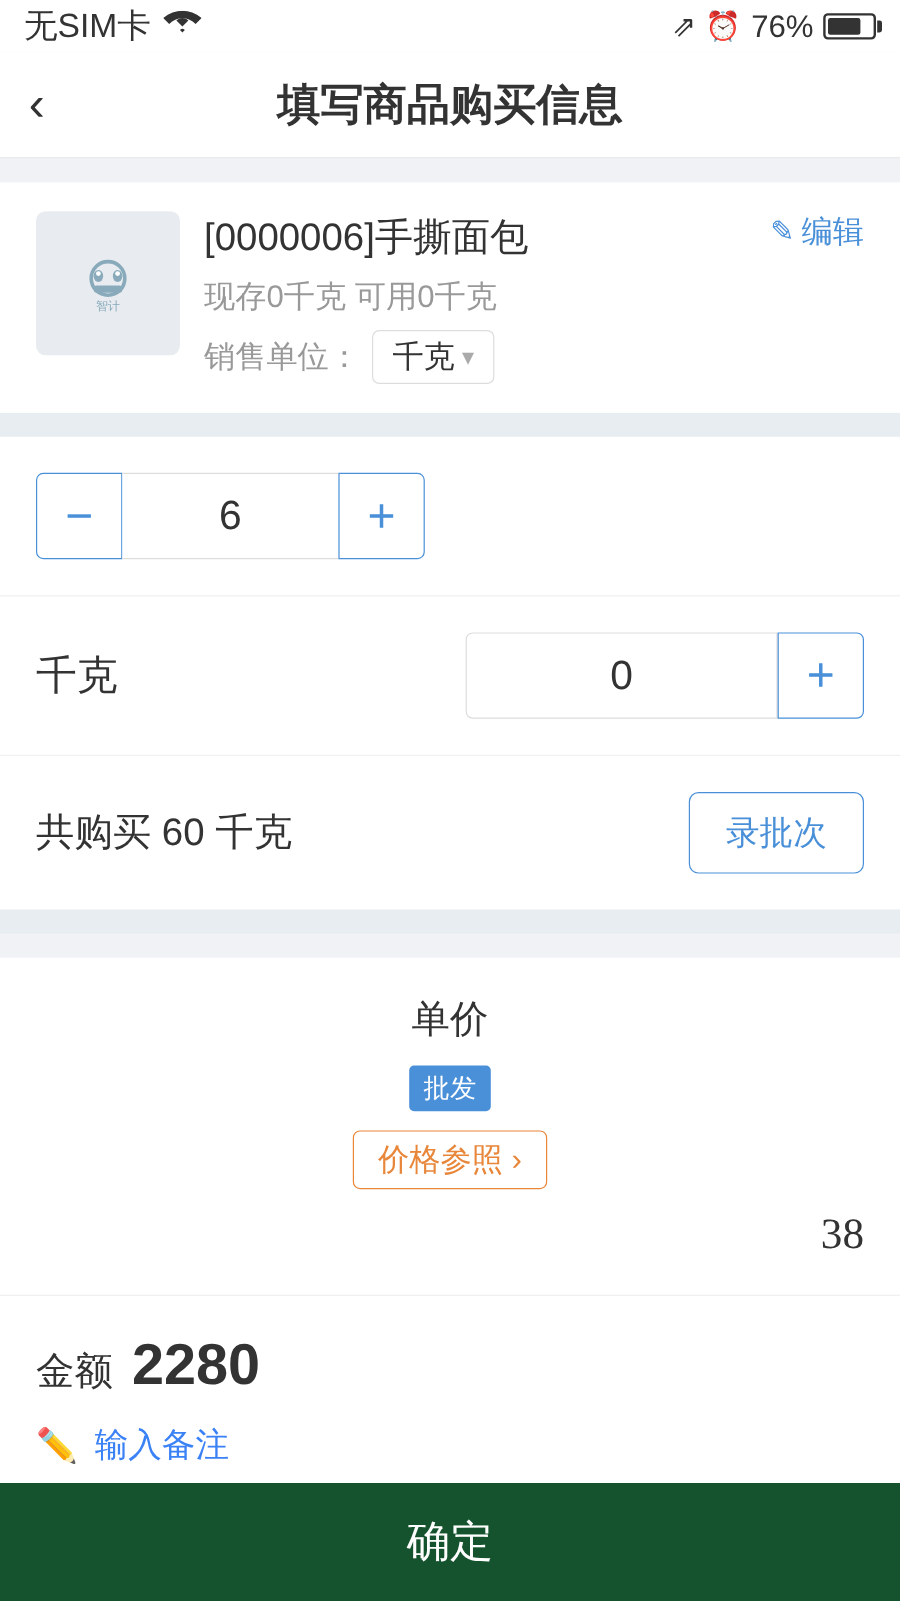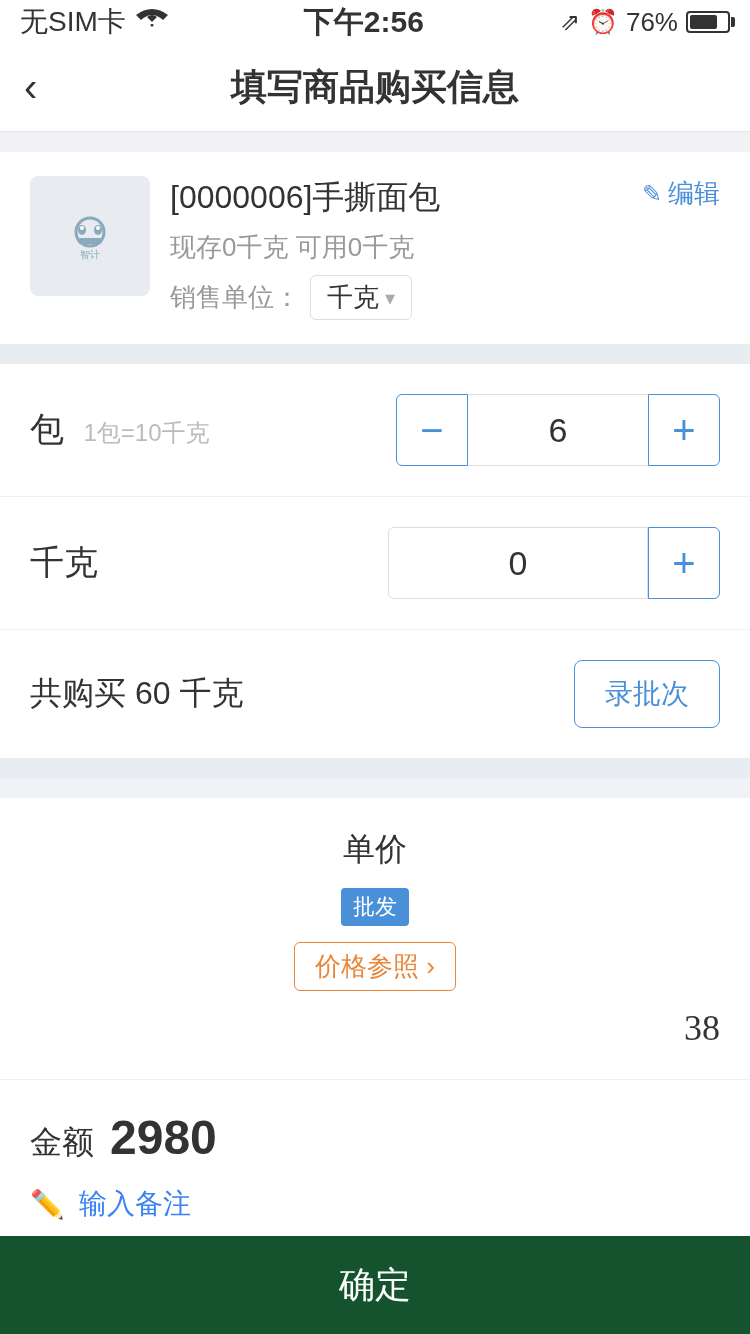--- a/index.html
+++ b/index.html
@@ -316,21 +316,20 @@
       <svg width="32" height="22" viewBox="0 0 32 22" fill="none">
         <path d="M16 18l2-2a2.83 2.83 0 00-4 0l2 2z" fill="#333"></path>
         <path d="M16 13l5-5a7.07 7.07 0 00-10 0l5 5z" fill="#333"></path>
         <path d="M16 8l8-8A14.14 14.14 0 002 0l6 8z" fill="none"></path>
         <path d="M3 3l13 13L29 3" stroke="none"></path>
         <path d="M16 8C12 8 8.5 9.5 6 12l10 10 10-10C23.5 9.5 20 8 16 8z" fill="none"></path>
         <path d="M0 6l5 5C8 8 12 6 16 6s8 2 11 5l5-5C27 2 21.5 0 16 0S5 2 0 6z" fill="#333"></path>
       </svg>
     </span>
   </div>
-  <div class="status-center">下午2:56</div>
   <div class="status-right">
     <span style="font-size:24px;">⇗</span>
     <span style="font-size:24px;">⏰</span>
     <span>76%</span>
     <div class="battery-icon">
       <div class="battery-fill"></div>
     </div>
   </div>
 </div>
 
@@ -366,24 +365,20 @@
     <span style="font-size:24px;">✎</span>
     <span>编辑</span>
   </div>
 </div>
 
 <div class="divider"></div>
 
 <div class="input-section">
 
   <div class="input-row">
-    <div class="input-label">
-      <span>包</span>
-      <span class="input-hint">1包=10千克</span>
-    </div>
     <div class="quantity-control">
       <button class="qty-btn minus">−</button>
       <input class="qty-input" type="text" value="6" style="">
       <button class="qty-btn plus">+</button>
     </div>
   </div>
 
   <div class="input-row">
     <div class="input-label">千克</div>
     <div class="quantity-control">
@@ -405,21 +400,21 @@
     <span class="price-label">单价</span>
     <span class="price-tag">批发</span>
     <button class="price-ref-btn">价格参照  ›</button>
     <span class="price-value">38</span>
   </div>
 </div>
 
 <div class="amount-section">
   <div class="amount-row">
     <span class="amount-label">金额</span>
-    <span class="amount-value">2980</span>
+    <span class="amount-value">2280</span>
   </div>
   <div class="remark-row">
     <span class="pencil-icon">✏️</span>
     <span style="color:#3b82f6;">输入备注</span>
   </div>
 </div>
 
 <div class="content-body"></div>
 
 <button class="confirm-btn">确定</button>

